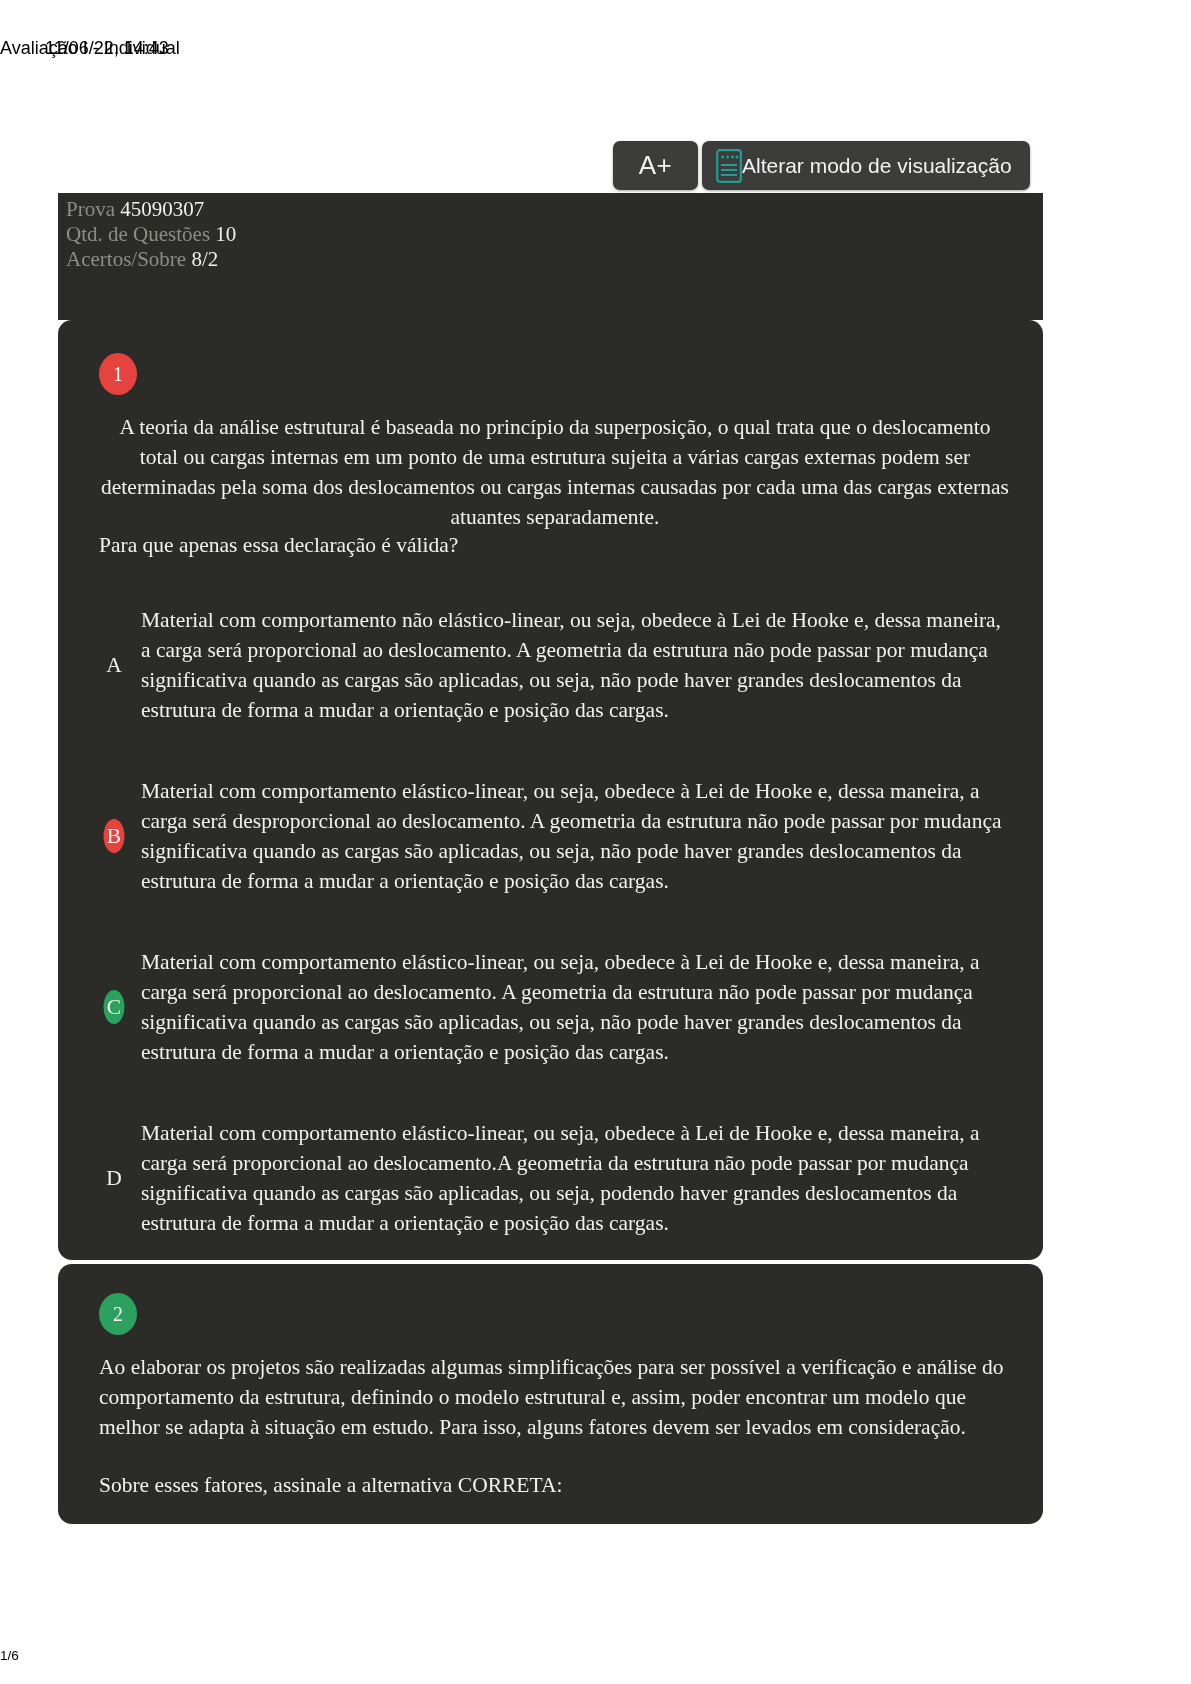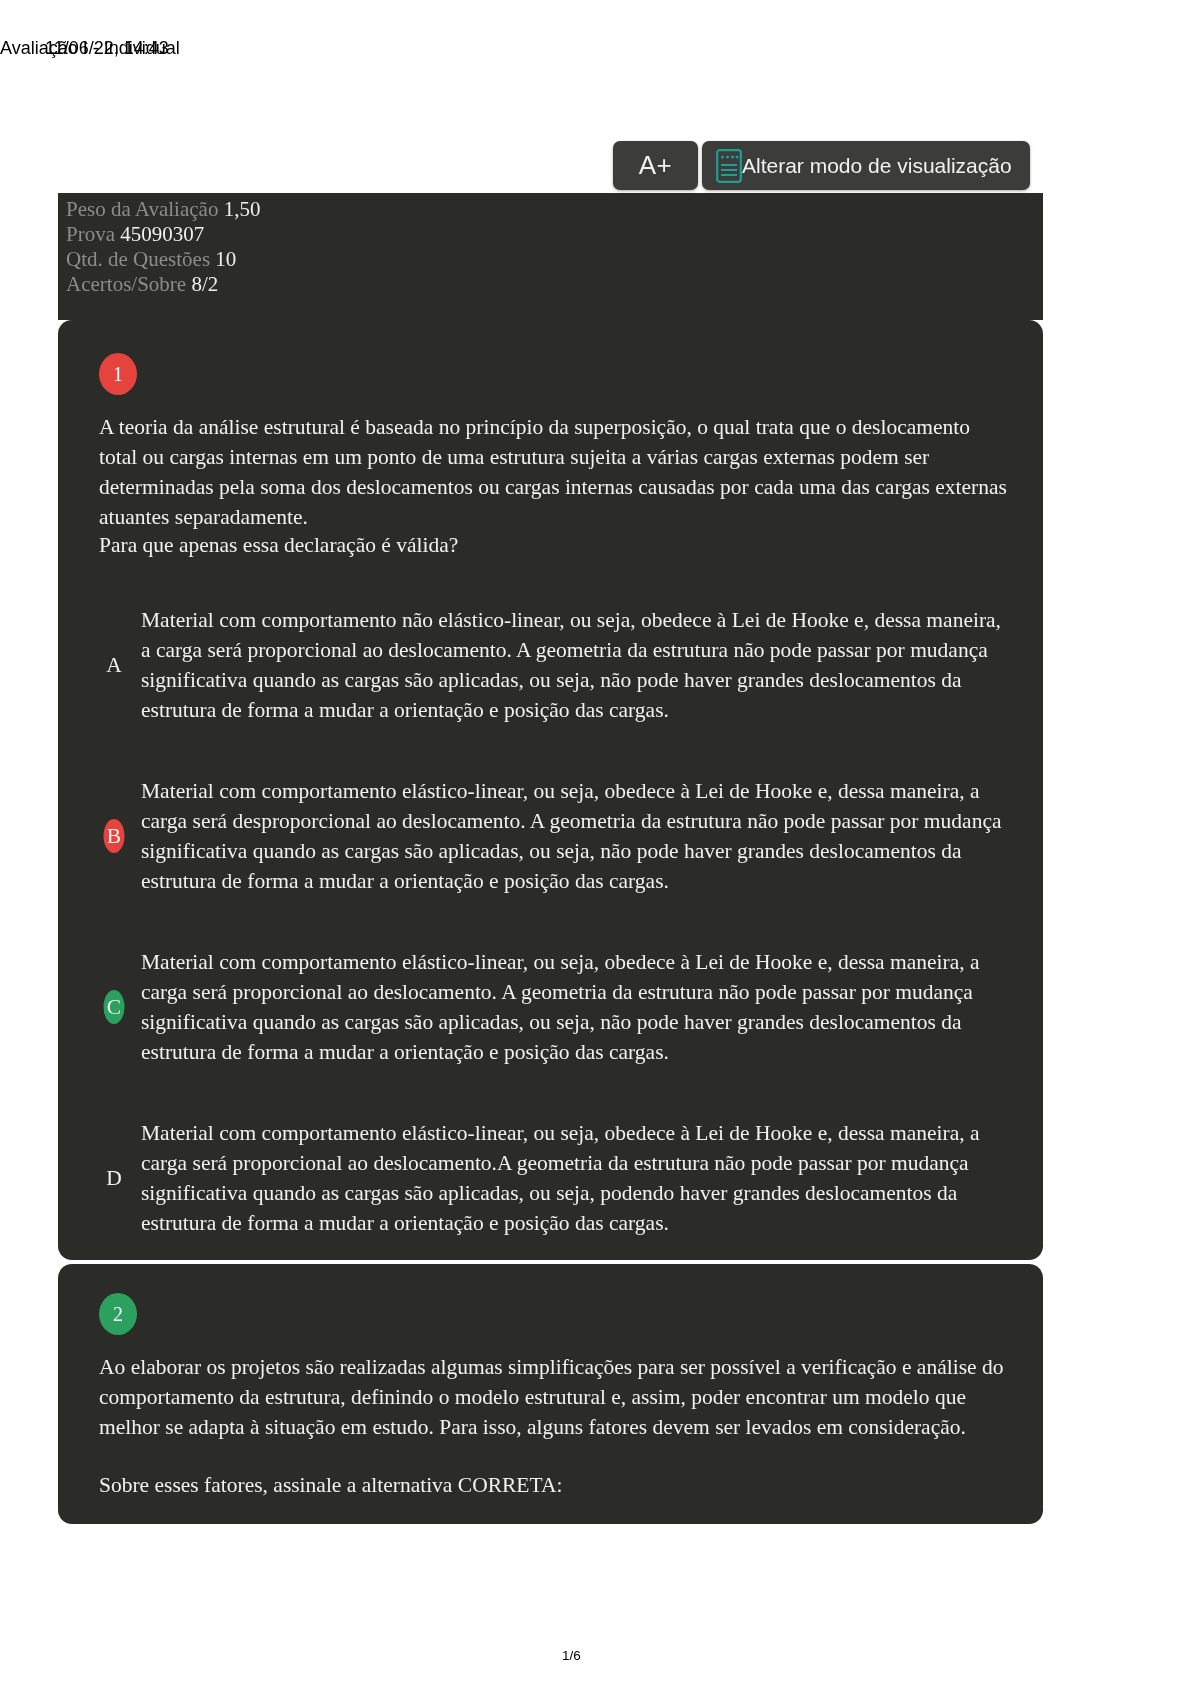--- a/index.html
+++ b/index.html
@@ -38,21 +38,21 @@
     top: 0;
     width: 1191px;
     text-align: left;
     white-space: nowrap;
   }
   .print-footer {
     position: absolute;
     left: 0;
     top: 1648px;
     width: 1143px;
-    text-align: center;
+    text-align: left;
     font-size: 13.5px;
     color: #000;
   }
 
   
   .toolbar {
     position: absolute;
     top: 141px;
     left: 613px;
     display: flex;
@@ -147,21 +147,21 @@
 
   .qtext {
     position: absolute;
     left: 41px;
     width: 912px;
     font-size: 21.5px;
     line-height: 30px;
     color: #f2f2ee;
     text-align: left;
   }
-  #q1-card .qtext.p1 { top: 92px; }
+  #q1-card .qtext.p1 { top: 92px; text-align: center; }
   #q1-card .qtext.p2 { top: 210px; }
   #q2-card .qtext.p1 { top: 88px; }
   #q2-card .qtext.p2 { top: 206px; }
 
   
   .alt {
     position: absolute;
     left: 41px;
     width: 912px;
     display: flex;
@@ -223,24 +223,20 @@
         <rect x="5" y="20" width="16" height="2" fill="#1f9e96"></rect>
         <rect x="5" y="25" width="16" height="2" fill="#1f9e96"></rect>
       </svg>
     </span>
     <span>Alterar modo de visualização</span>
   </button>
 </div>
 
 <div class="exam-info">
   <div class="line">
-    <span>Peso da Avaliação</span>
-    <span class="val">1,50</span>
-  </div>
-  <div class="line">
     <span>Prova</span>
     <span class="val">45090307</span>
   </div>
   <div class="line">
     <span>Qtd. de Questões</span>
     <span class="val">10</span>
   </div>
   <div class="line">
     <span>Acertos/Sobre</span>
     <span class="val">8/2</span>

